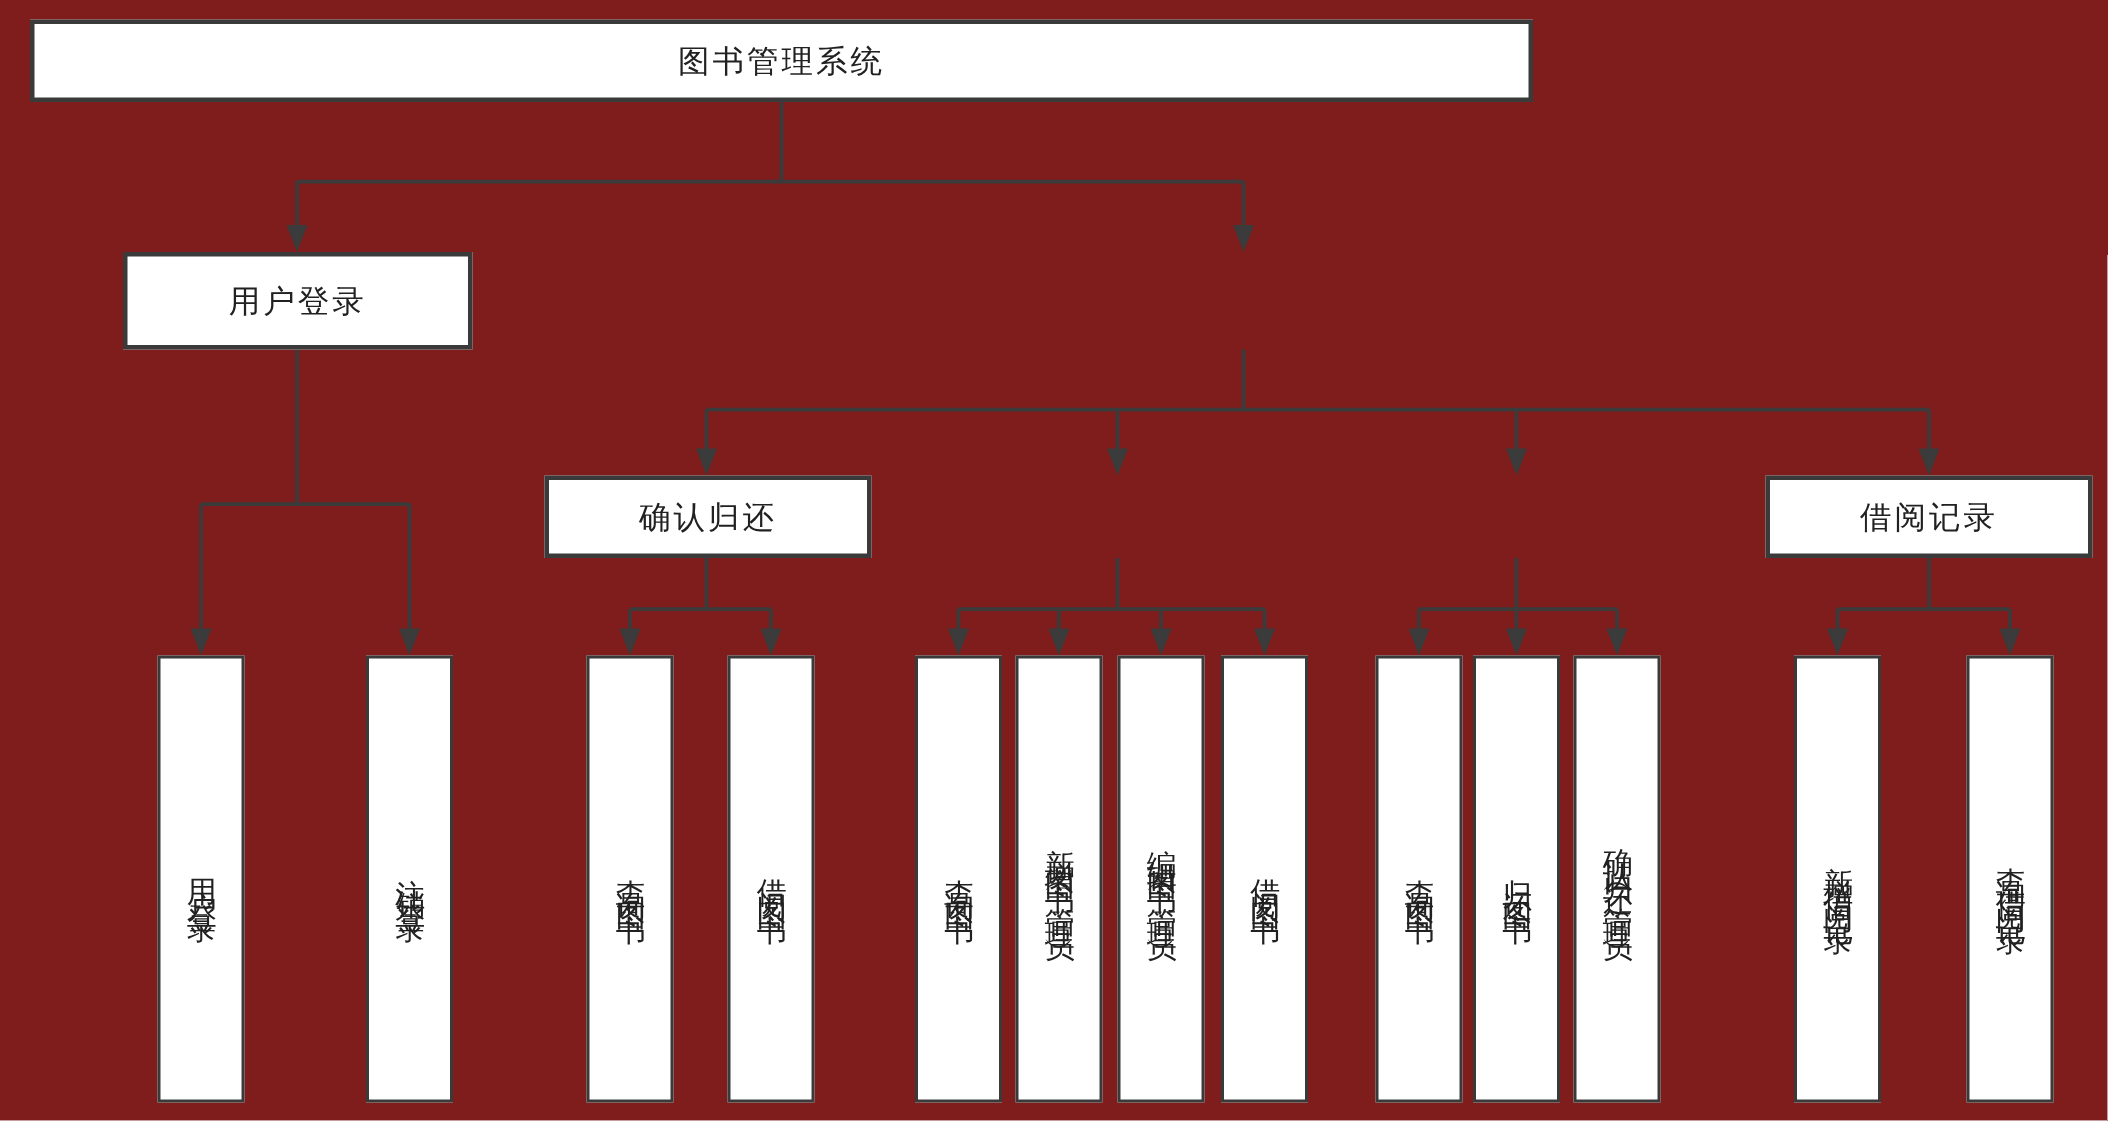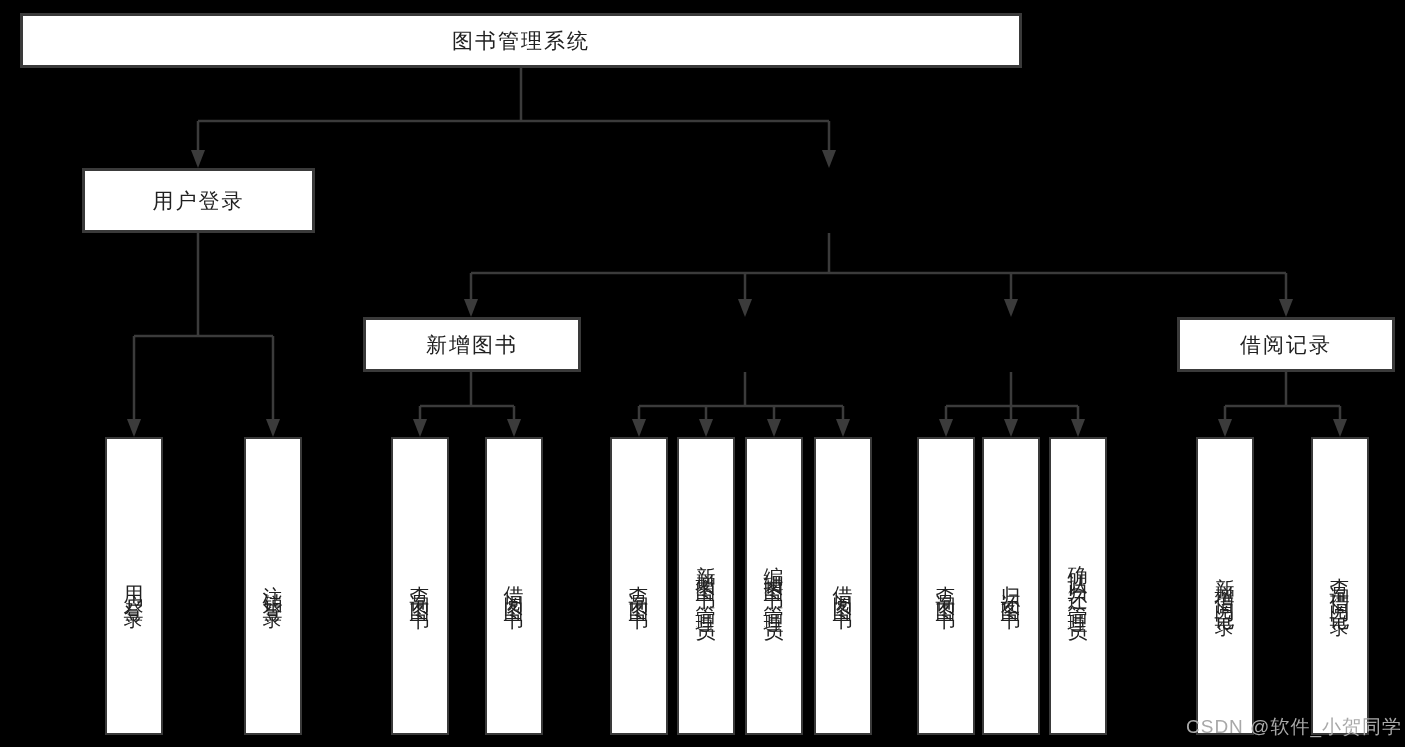--- a/index.html
+++ b/index.html
@@ -4,21 +4,21 @@
 <style>
   html, body {
     margin: 0;
     padding: 0;
     background: #ffffff;
   }
   #canvas {
     position: relative;
     width: 1405px;
     height: 747px;
-    background: #000000;
+    background: #7f1d1d;
     overflow: hidden;
     font-family: "Liberation Sans", "DejaVu Sans", sans-serif;
   }
   #wires {
     position: absolute;
     left: 0; top: 0;
     width: 1405px;
     height: 747px;
   }
   .node {
@@ -122,36 +122,35 @@
       <path class="wire-stroke" d="M1286 372 V406 M1225 406 H1340 M1225 406 V420 M1340 406 V420"></path>
       <polygon class="wire-arrow" points="1218,419 1232,419 1225,437"></polygon>
       <polygon class="wire-arrow" points="1333,419 1347,419 1340,437"></polygon>
     </g>
   </svg>
 
   <div class="node hnode root">图书管理系统</div>
 
   <div class="node hnode lvl2" style="left:82px">用户登录</div>
 
-  <div class="node hnode lvl3" style="left:363px">新增图书</div>
+  <div class="node hnode lvl3" style="left:363px">确认归还</div>
   <div class="node hnode lvl3" style="left:1177px">借阅记录</div>
 
   <div class="node leaf" style="left:105px">用户登录</div>
   <div class="node leaf" style="left:244px">注销登录</div>
 
   <div class="node leaf" style="left:391px">查询图书</div>
   <div class="node leaf" style="left:485px">借阅图书</div>
 
   <div class="node leaf" style="left:610px">查询图书</div>
   <div class="node leaf" style="left:677px">新增图书（管理员）</div>
   <div class="node leaf" style="left:745px">编辑图书（管理员）</div>
   <div class="node leaf" style="left:814px">借阅图书</div>
 
   <div class="node leaf" style="left:917px">查询图书</div>
   <div class="node leaf" style="left:982px">归还图书</div>
   <div class="node leaf" style="left:1049px">确认归还（管理员）</div>
 
   <div class="node leaf" style="left:1196px">新增借阅记录</div>
   <div class="node leaf" style="left:1311px">查询借阅记录</div>
 
-  <div class="watermark">CSDN @软件_小贺同学</div>
 
 </div>
 
 </body></html>

